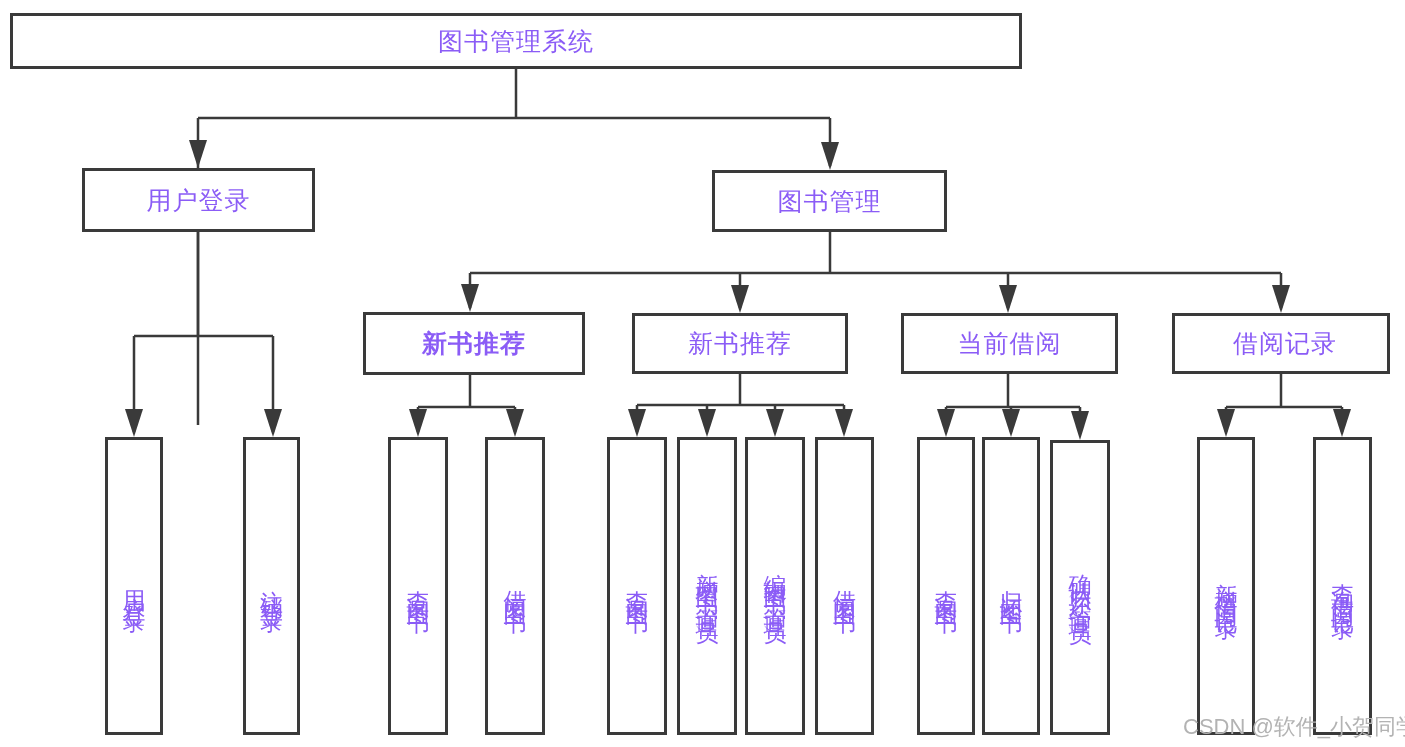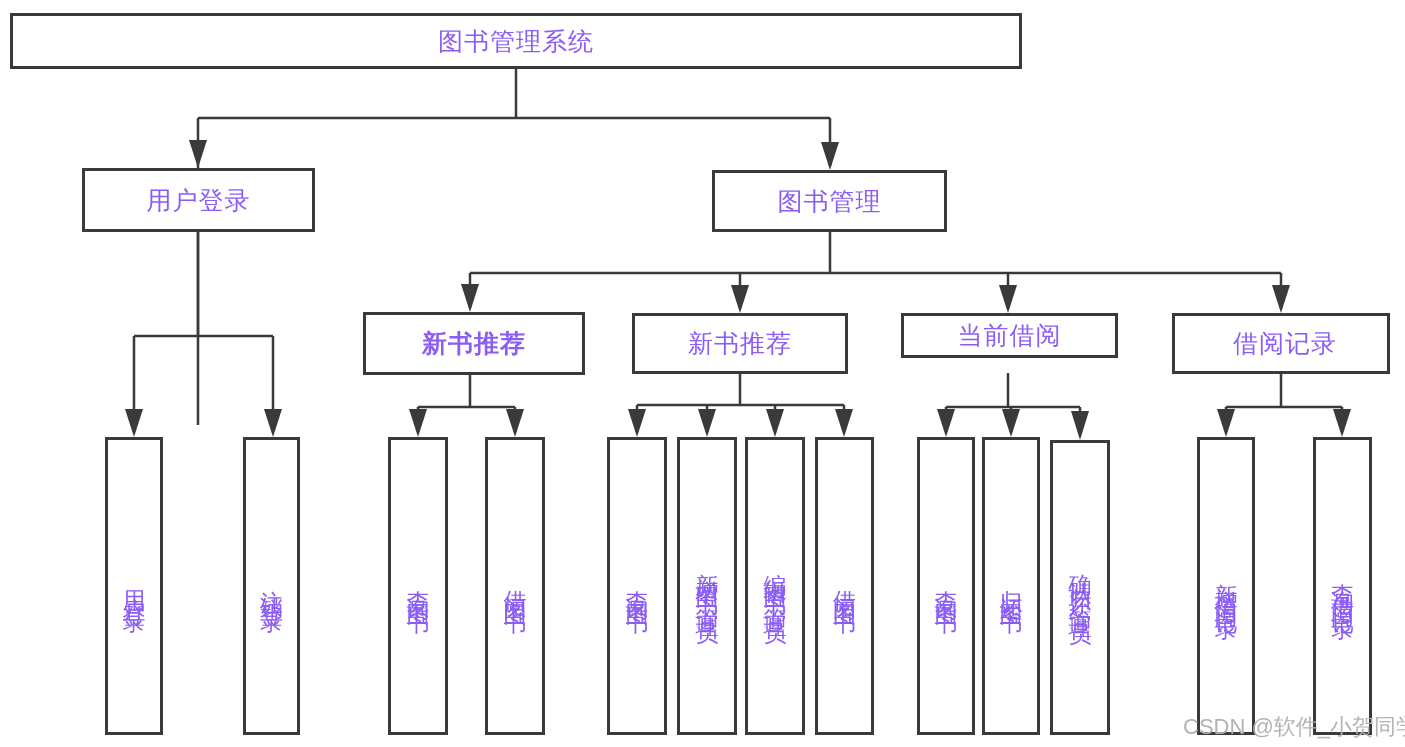--- a/index.html
+++ b/index.html
@@ -43,21 +43,21 @@
     letter-spacing: 7px;
     line-height: 1;
     white-space: nowrap;
   }
   
   #n-root            { left:10px;   top:13px;  width:1012px; height:56px; }
   #n-user-login      { left:82px;   top:168px; width:233px;  height:64px; }
   #n-book-mgmt       { left:712px;  top:170px; width:235px;  height:62px; }
   #n-new-book-rec    { left:363px;  top:312px; width:222px;  height:63px;font-weight:bold; }
   #n-book-borrow     { left:632px;  top:313px; width:216px;  height:61px; }
-  #n-current-borrow  { left:901px;  top:313px; width:217px;  height:45px; }
+  #n-current-borrow  { left:901px;  top:313px; width:217px;  height:61px; }
   #n-borrow-records  { left:1172px; top:313px; width:218px;  height:61px;padding-left:8px; }
   
   #n-login       { left:105px;  top:437px; width:58px; height:298px; }
   #n-logout      { left:243px;  top:437px; width:57px; height:298px; }
   #n-rec-query   { left:388px;  top:437px; width:60px; height:298px; }
   #n-rec-borrow  { left:485px;  top:437px; width:60px; height:298px; }
   #n-bb-query    { left:607px;  top:437px; width:60px; height:298px; }
   #n-bb-add      { left:677px;  top:437px; width:60px; height:298px; }
   #n-bb-edit     { left:745px;  top:437px; width:60px; height:298px; }
   #n-bb-borrow   { left:815px;  top:437px; width:59px; height:298px; }

